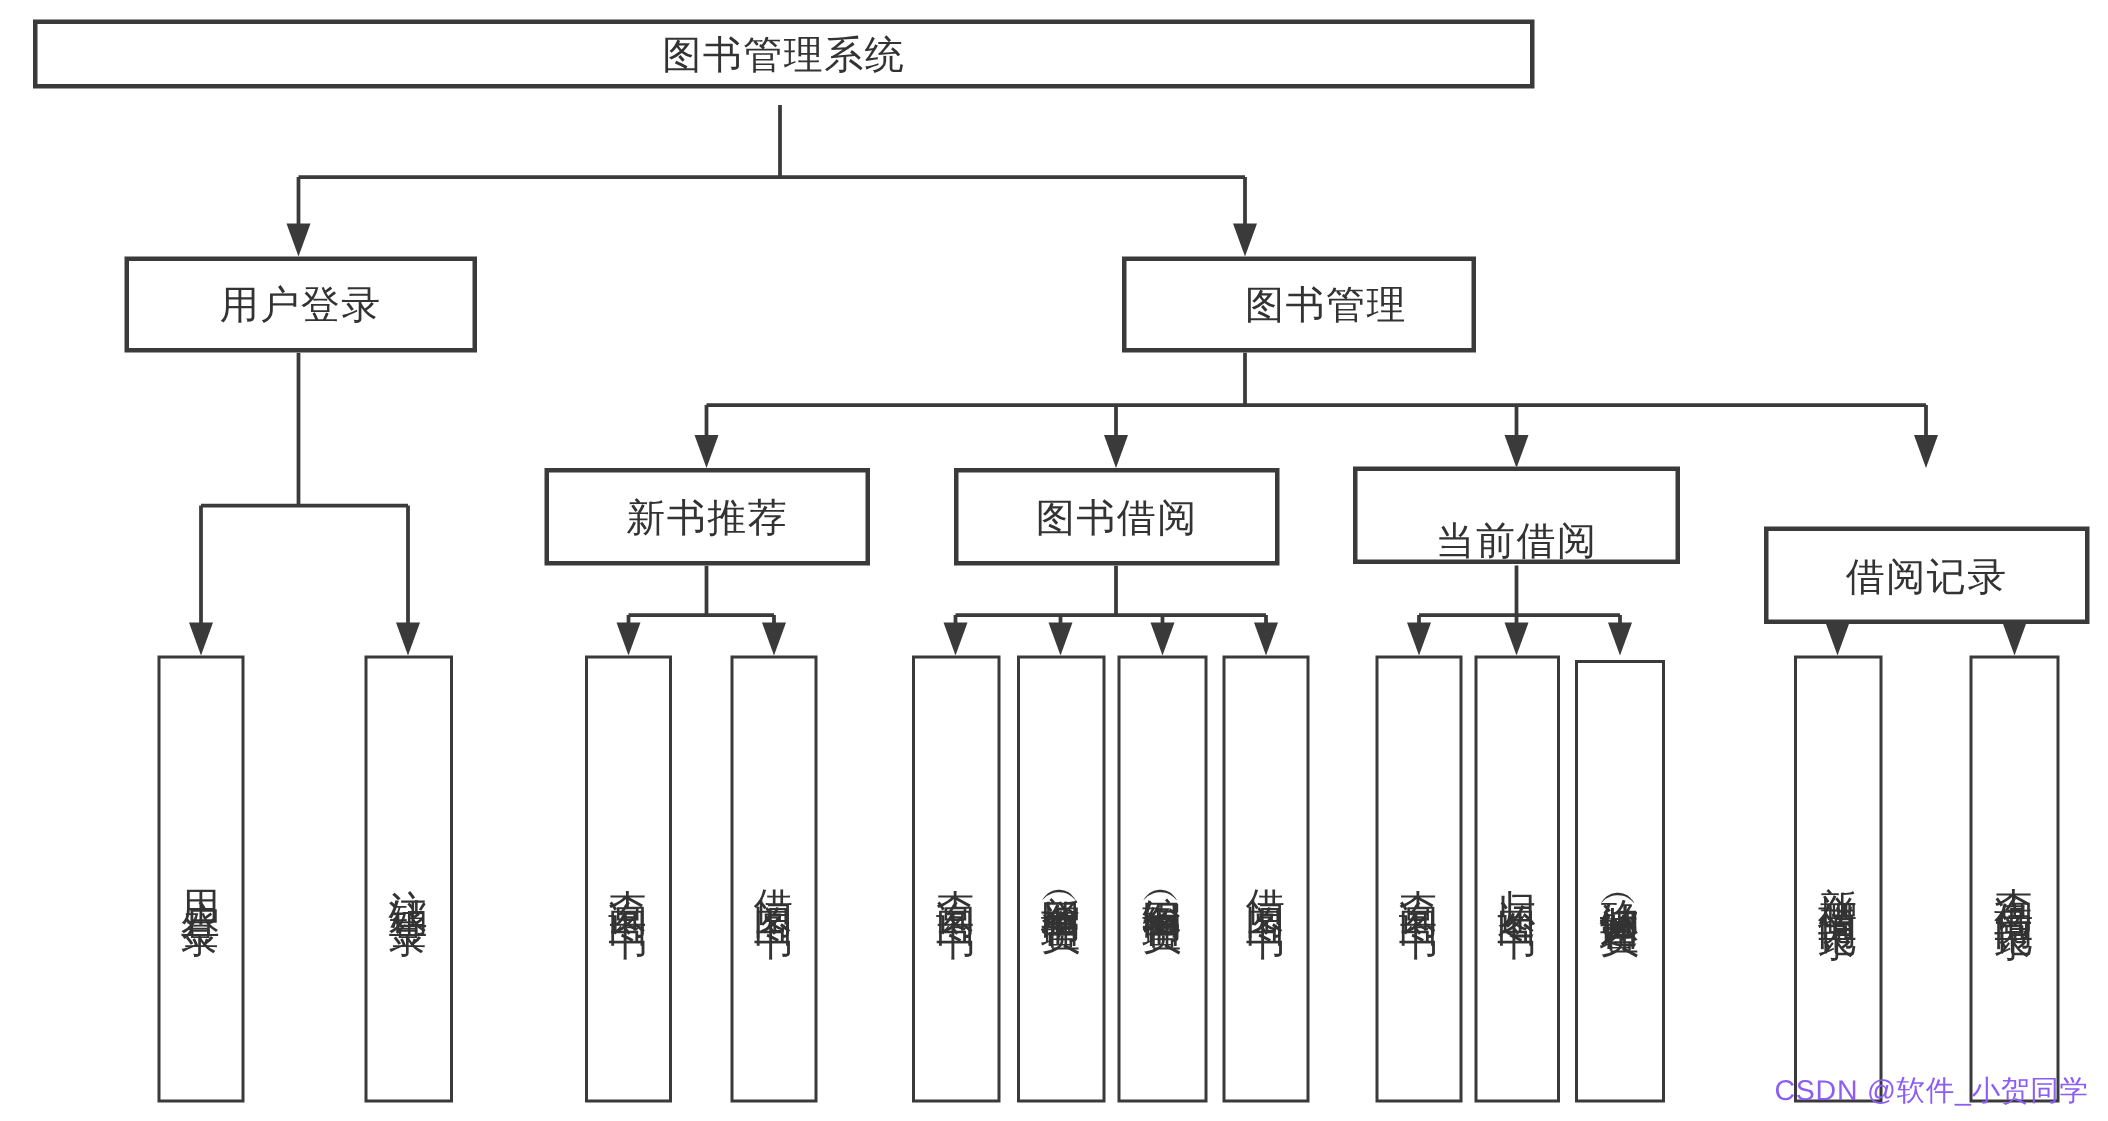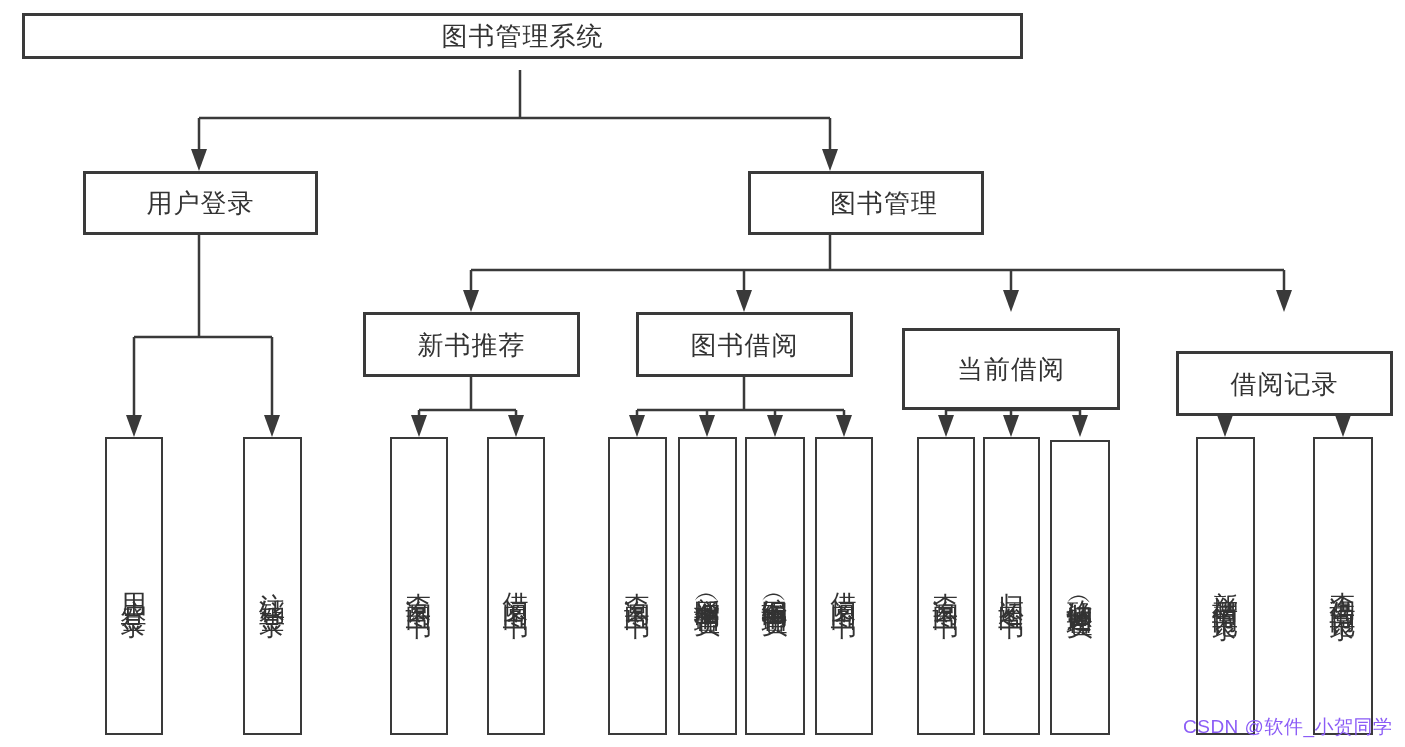--- a/index.html
+++ b/index.html
@@ -96,21 +96,21 @@
   <div class="node" style="left:748px;top:171px;width:236px;height:64px;padding-left:36px;">
     <span>图书管理</span>
   </div>
 
   <div class="node" style="left:363px;top:312px;width:217px;height:65px;align-items:center;">
     <span>新书推荐</span>
   </div>
   <div class="node" style="left:636px;top:312px;width:217px;height:65px;">
     <span>图书借阅</span>
   </div>
-  <div class="node" style="left:902px;top:328px;width:218px;height:82px;">
+  <div class="node" style="left:902px;top:311px;width:218px;height:65px;align-items:flex-end;">
     <span>当前借阅</span>
   </div>
   <div class="node" style="left:1176px;top:312px;width:217px;height:65px;margin-top:39px;">
     <span>借阅记录</span>
   </div>
 
   <div class="node leaf" style="left:105px;top:437px;width:58px;height:298px;">
     <span class="vtext">用户登录</span>
   </div>
   <div class="node leaf" style="left:243px;top:437px;width:59px;height:298px;">

